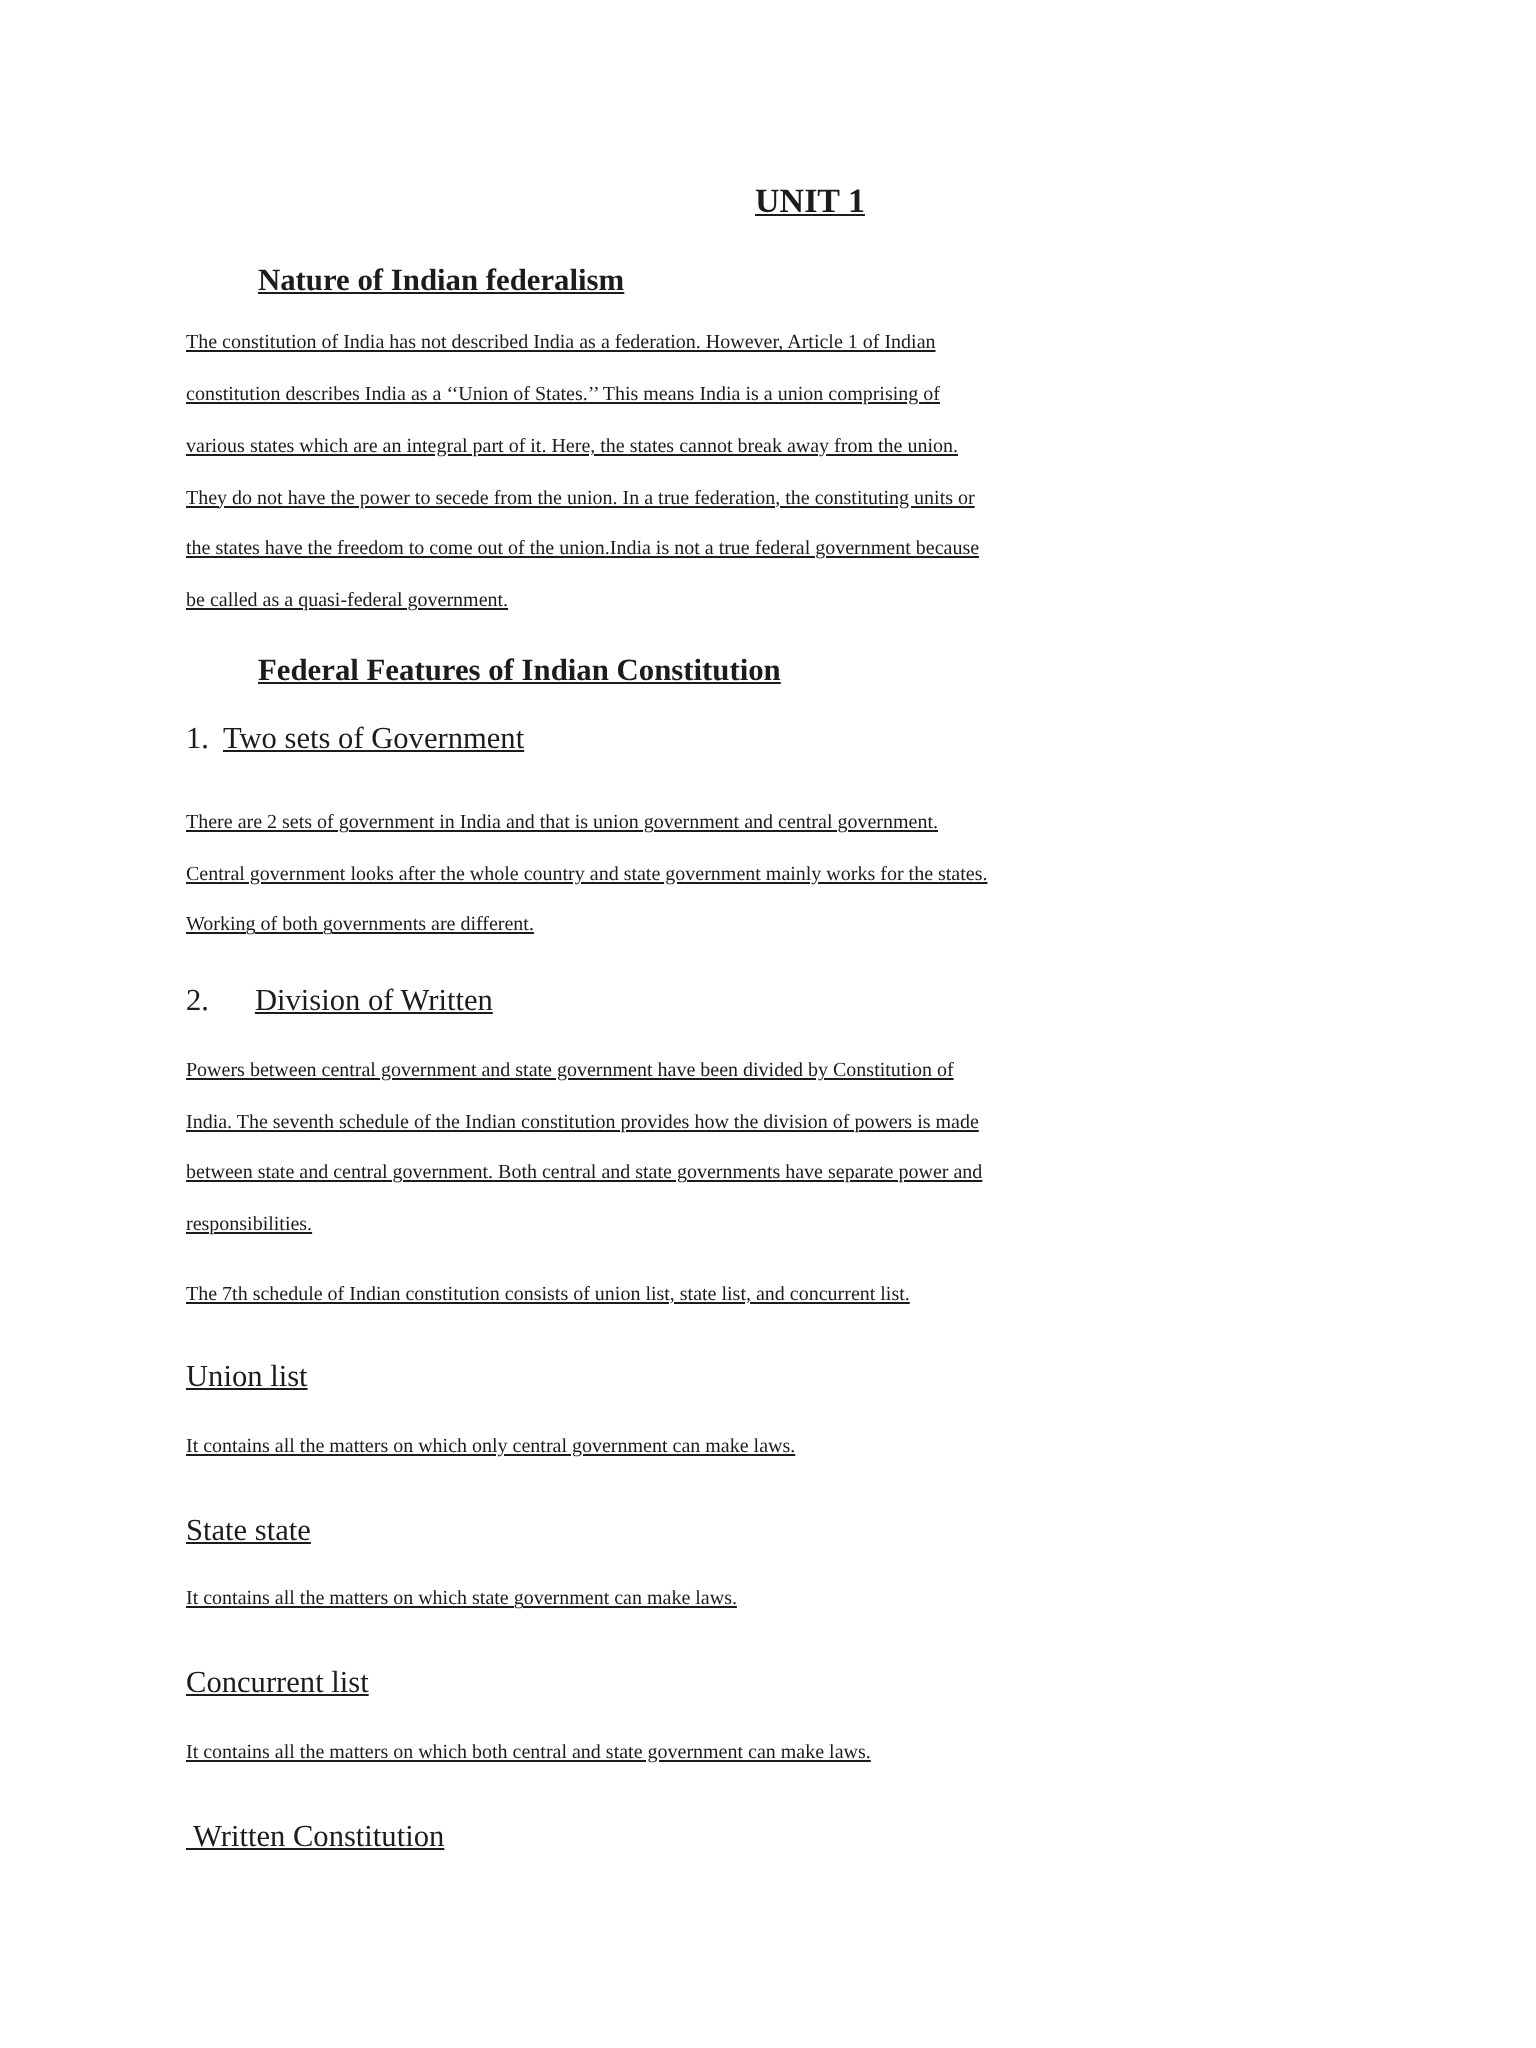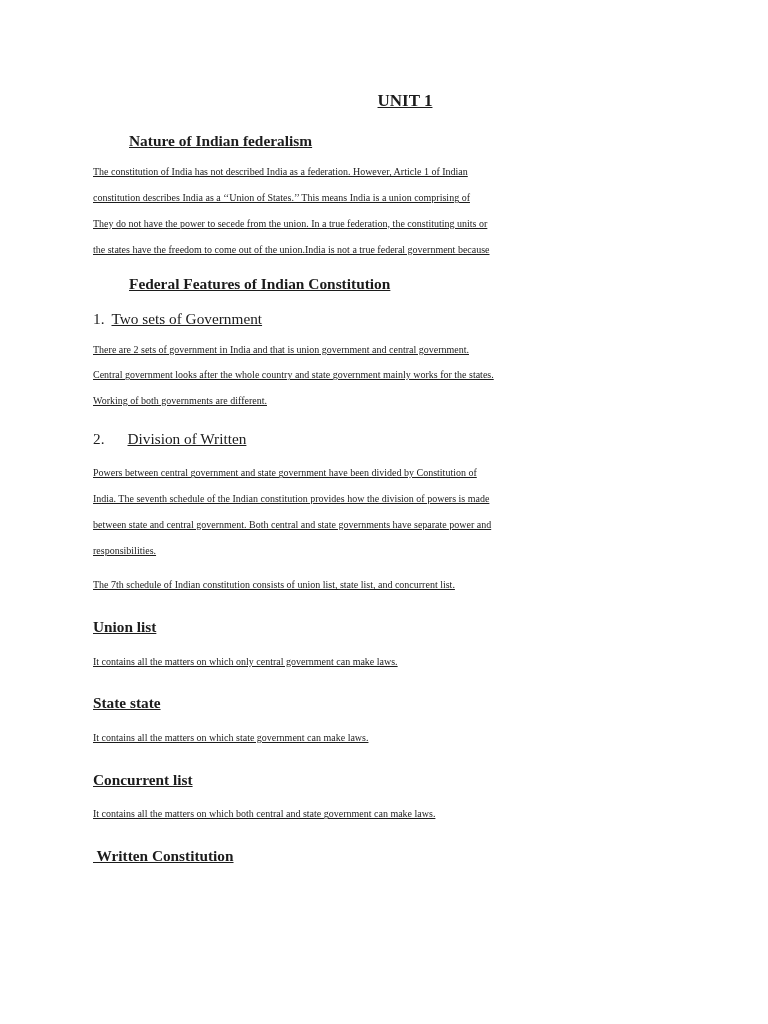--- a/index.html
+++ b/index.html
@@ -18,21 +18,21 @@
   }
   .content {
     position: absolute;
     left: 93px;
     top: 88px;
     width: 624px;
   }
   .blk { margin: 0 0 9px 0; }
   .mb14 { margin-bottom: 14px; }
   .mb6  { margin-bottom: 6px; }
-  .mb5  { margin-bottom: 5px; }
+  .mb5  { margin-bottom: 16px; }
   .mb12 { margin-bottom: 12px; }
 
   .doc-title {
     text-align: center;
     font-size: 17px;
     line-height: 25.7px;
     font-weight: bold;
   }
   .doc-title .u { text-decoration: underline; }
 
@@ -40,21 +40,21 @@
     font-size: 15.4px;
     line-height: 25.7px;
     font-weight: bold;
     margin-left: 36px;
   }
   .heading .u { text-decoration: underline; }
 
   .subheading {
     font-size: 15.3px;
     line-height: 25.7px;
-    font-weight: bold;
+    font-weight: normal;
     margin-top: 16px;
   }
   .subheading .u { text-decoration: underline; white-space: pre; }
 
   .numbered {
     font-size: 15.3px;
     line-height: 25.7px;
   }
   .numbered .num { text-decoration: none; }
   .numbered.gap-sm .num { margin-right: 7px; }
@@ -78,22 +78,24 @@
       <span class="u">UNIT 1</span>
     </div>
 
     <div class="blk mb6 heading">
       <span class="u">Nature of Indian federalism</span>
     </div>
 
     <div class="blk">
       <div class="ln">The constitution of India has not described India as a federation. However, Article 1 of Indian</div>
       <div class="ln">constitution describes India as a ‘‘Union of States.’’ This means India is a union comprising of</div>
+      <div class="ln">various states which are an integral part of it. Here, the states cannot break away from the union.</div>
       <div class="ln">They do not have the power to secede from the union. In a true federation, the constituting units or</div>
       <div class="ln">the states have the freedom to come out of the union.India is not a true federal government because</div>
+      <div class="ln">be called as a quasi-federal government.</div>
     </div>
 
     <div class="blk heading">
       <span class="u">Federal Features of Indian Constitution</span>
     </div>
 
     <div class="blk mb5 numbered gap-sm">
       <span class="num">1.</span><span class="u">Two sets of Government</span>
     </div>
 

